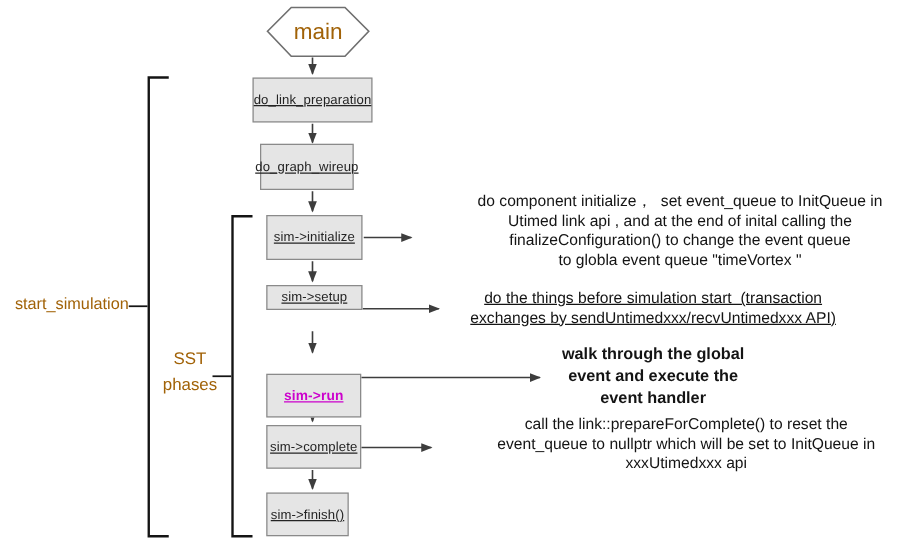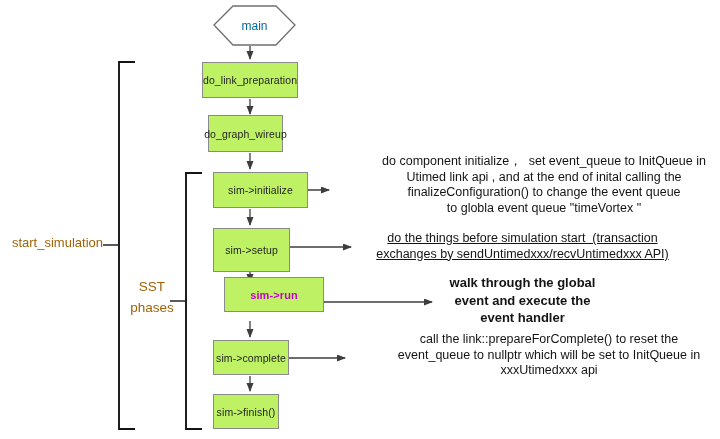--- a/index.html
+++ b/index.html
@@ -13,37 +13,38 @@
   }
   .layer { position: absolute; left: 0; top: 0; }
   .conn { stroke: var(--arrow-color, #3d3d3d); stroke-width: 1.3; fill: none; }
   marker path { fill: var(--arrow-color, #3d3d3d); }
   .bracket { stroke: var(--bracket-color, #141414); stroke-width: 1.9; fill: none; }
   .tick { stroke: var(--bracket-color, #141414); stroke-width: 1.4; fill: none; }
   .hexshape { fill: #ffffff; stroke: #6f6f6f; stroke-width: 1.3; }
   .node {
     position: absolute;
     border: 1px solid var(--box-border, #8a8a8a);
-    background: #bef264;
+    background: #e5e5e5;
     display: flex;
     align-items: center;
     justify-content: center;
     font-size: 10.5px;
     color: #242424;
     box-sizing: border-box;
     letter-spacing: 0.1px;
+    text-decoration: underline;
   }
   .node-run { color: var(--run-color, #cc00cc); font-weight: 700; font-size: 11px; }
   .hexlabel {
     position: absolute;
     display: flex;
     align-items: center;
     justify-content: center;
-    font-size: 12px;
-    color: #0369a1;
+    font-size: 18px;
+    color: #a16207;
   }
   .ann {
     position: absolute;
     white-space: pre-line;
     text-align: center;
     font-size: 12.5px;
     line-height: 15.5px;
     color: #141414;
   }
   .ann-bold {
@@ -93,25 +94,25 @@
     <polyline class="bracket" points="202,173 186,173 186,429 202,429"></polyline>
     <line class="tick" x1="170" y1="301" x2="185" y2="301"></line>
   </svg>
 
   <div class="hexlabel" style="left:214px; top:6px; width:81px; height:39px;">main</div>
 
   <div class="node" style="left:202px; top:62px; width:96px; height:36px;">do_link_preparation</div>
 
   <div class="node" style="left:208px; top:115px; width:75px; height:37px;">do_graph_wireup</div>
 
-  <div class="node" style="left:213px; top:172px; width:95px; height:36px;">sim-&gt;initialize</div>
+  <div class="node" style="left:213px; top:172px; width:77px; height:36px;">sim-&gt;initialize</div>
 
-  <div class="node" style="left:213px; top:228px; width:77px; height:44px;">sim-&gt;setup</div>
+  <div class="node" style="left:213px; top:228px; width:77px; height:20px;">sim-&gt;setup</div>
 
-  <div class="node node-run" style="left:213px; top:277px; width:100px; height:35px;margin-left:11px;">sim-&gt;run</div>
+  <div class="node node-run" style="left:213px; top:299px; width:76px; height:35px;">sim-&gt;run</div>
 
   <div class="node" style="left:213px; top:340px; width:76px; height:35px;">sim-&gt;complete</div>
 
   <div class="node" style="left:213px; top:394px; width:66px; height:35px;">sim-&gt;finish()</div>
 
   <div class="bracket-label label-start" style="left:2px; top:235px; width:101px;">start_simulation</div>
 
   <div class="bracket-label label-sst" style="left:122px; top:276px; width:60px;">SST
 phases</div>
 

